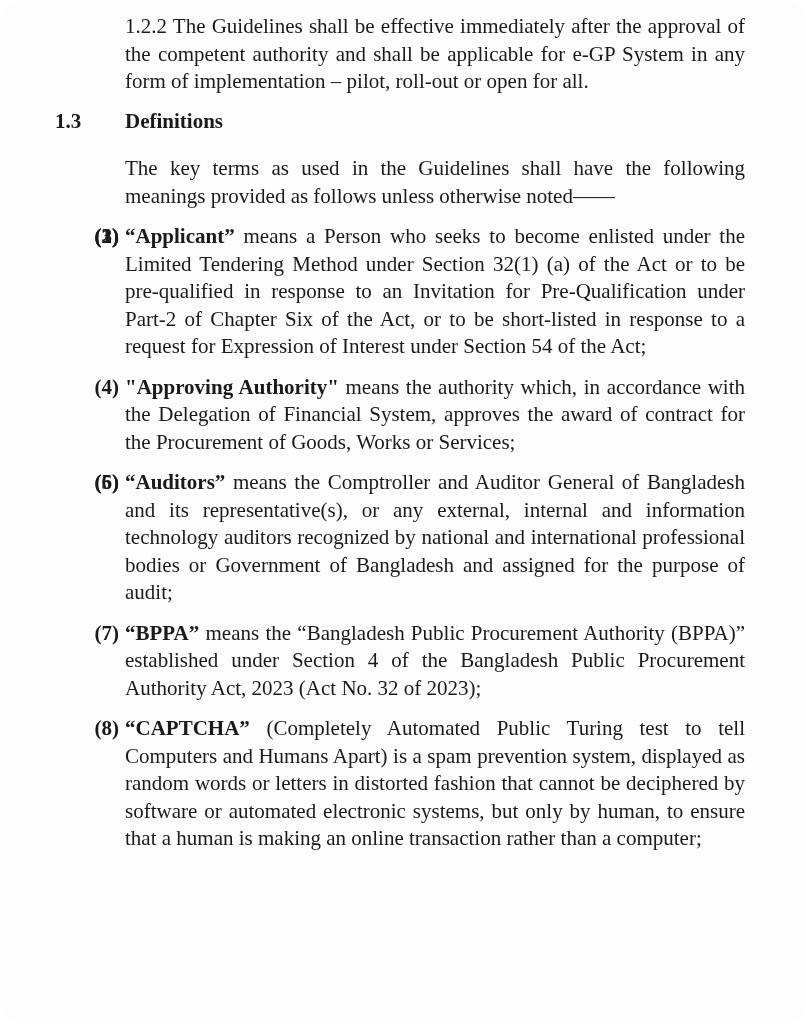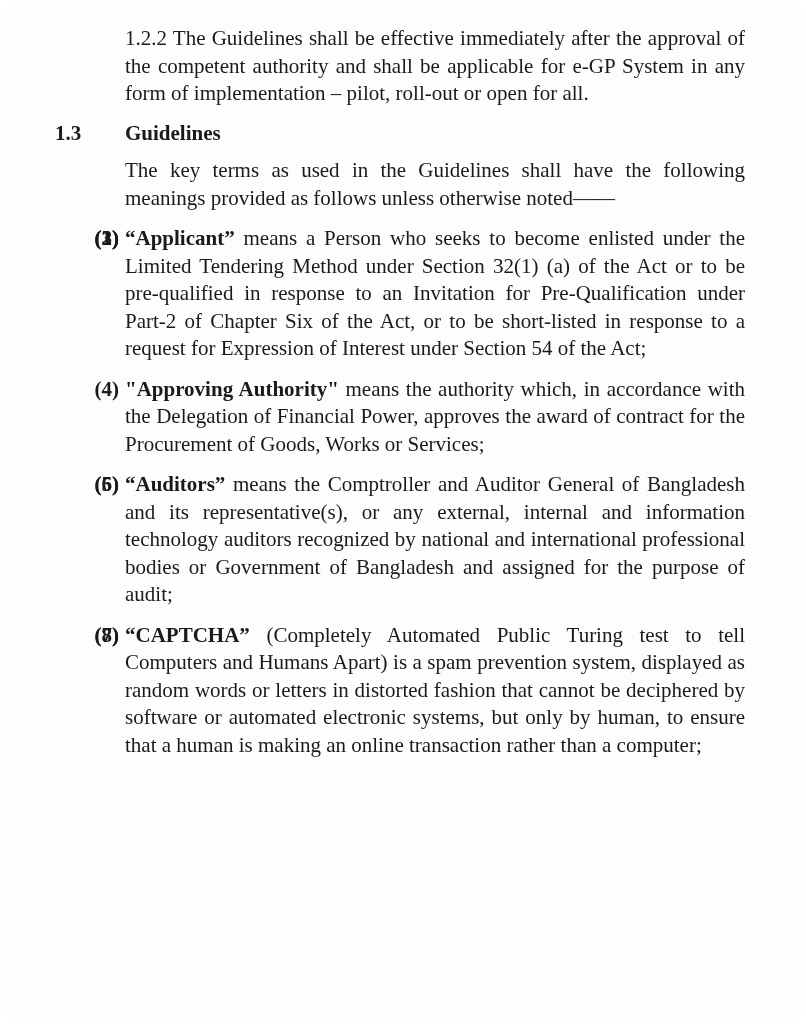--- a/index.html
+++ b/index.html
@@ -6,21 +6,21 @@
     margin: 0;
     padding: 0;
     background: #ffffff;
   }
   .page {
     position: relative;
     width: 806px;
     height: 1024px;
     background: #fdfdfd;
     box-sizing: border-box;
-    padding-top: 25px;
+    padding-top: 13px;
     overflow: hidden;
     font-family: "Liberation Serif", "DejaVu Serif", serif;
     font-size: 21px;
     line-height: 27.5px;
     color: #1a1a1a;
     border-radius: 22px;
   }
   .para {
     width: 620px;
     margin: 0 61px 0 125px;
@@ -29,21 +29,21 @@
   }
   .heading {
     margin: 12px 0 0 55px;
     font-weight: bold;
   }
   .heading .hnum {
     display: inline-block;
     width: 70px;
   }
   .intro {
-    margin-top: 10px;
+    margin-top: 20px;
   }
   ol.defs {
     list-style: none;
     margin: 0;
     padding: 0;
   }
   ol.defs li {
     position: relative;
     margin: 13px 61px 0 0;
     padding-left: 125px;
@@ -68,49 +68,50 @@
   }
 </style>
 </head>
 <body>
 
 <div class="page">
 
   <p class="para">1.2.2 The Guidelines shall be effective immediately after the approval of the competent authority and shall be applicable for e-GP System in any form of implementation – pilot, roll-out or open for all.</p>
 
   <div class="heading">
-    <span class="hnum">1.3</span><span class="htitle">Guidelines</span>
+    <span class="hnum">1.3</span><span class="htitle">Definitions</span>
   </div>
 
   <p class="para intro">The key terms as used in the Guidelines shall have the following meanings provided as follows unless otherwise noted——</p>
 
   <ol class="defs">
       <li class="def-item">
       <span class="def-num">(1)</span>
     </li>
       <li class="def-item">
       <span class="def-num">(2)</span>
     </li>
       <li class="def-item">
       <span class="def-num">(3)</span>
       <span class="def-text"><b class="def-term">“Applicant”</b><span class="def-rest"> means a Person who seeks to become enlisted under the Limited Tendering Method under Section 32(1) (a) of the Act or to be pre-qualified in response to an Invitation for Pre-Qualification under Part-2 of Chapter Six of the Act, or to be short-listed in response to a request for Expression of Interest under Section 54 of the Act;</span></span>
     </li>
       <li class="def-item">
       <span class="def-num">(4)</span>
-      <span class="def-text"><b class="def-term">"Approving Authority"</b><span class="def-rest"> means the authority which, in accordance with the Delegation of Financial Power, approves the award of contract for the Procurement of Goods, Works or Services;</span></span>
+      <span class="def-text"><b class="def-term">"Approving Authority"</b><span class="def-rest"> means the authority which, in accordance with the Delegation of Financial System, approves the award of contract for the Procurement of Goods, Works or Services;</span></span>
     </li>
       <li class="def-item">
       <span class="def-num">(5)</span>
     </li>
       <li class="def-item">
       <span class="def-num">(6)</span>
       <span class="def-text"><b class="def-term">“Auditors”</b><span class="def-rest"> means the Comptroller and Auditor General of Bangladesh and its representative(s), or any external, internal and information technology auditors recognized by national and international professional bodies or Government of Bangladesh and assigned for the purpose of audit;</span></span>
     </li>
       <li class="def-item">
       <span class="def-num">(7)</span>
+      <span class="def-text"><b class="def-term">“BPPA”</b><span class="def-rest"> means the “Bangladesh Public Procurement Authority (BPPA)” established under Section 4 of the Bangladesh Public Procurement Authority Act, 2023 (Act No. 32 of 2023);</span></span>
     </li>
       <li class="def-item">
       <span class="def-num">(8)</span>
       <span class="def-text"><b class="def-term">“CAPTCHA”</b><span class="def-rest"> (Completely Automated Public Turing test to tell Computers and Humans Apart) is a spam prevention system, displayed as random words or letters in distorted fashion that cannot be deciphered by software or automated electronic systems, but only by human, to ensure that a human is making an online transaction rather than a computer;</span></span>
     </li>
     </ol>
 
 </div>
 
 </body></html>

